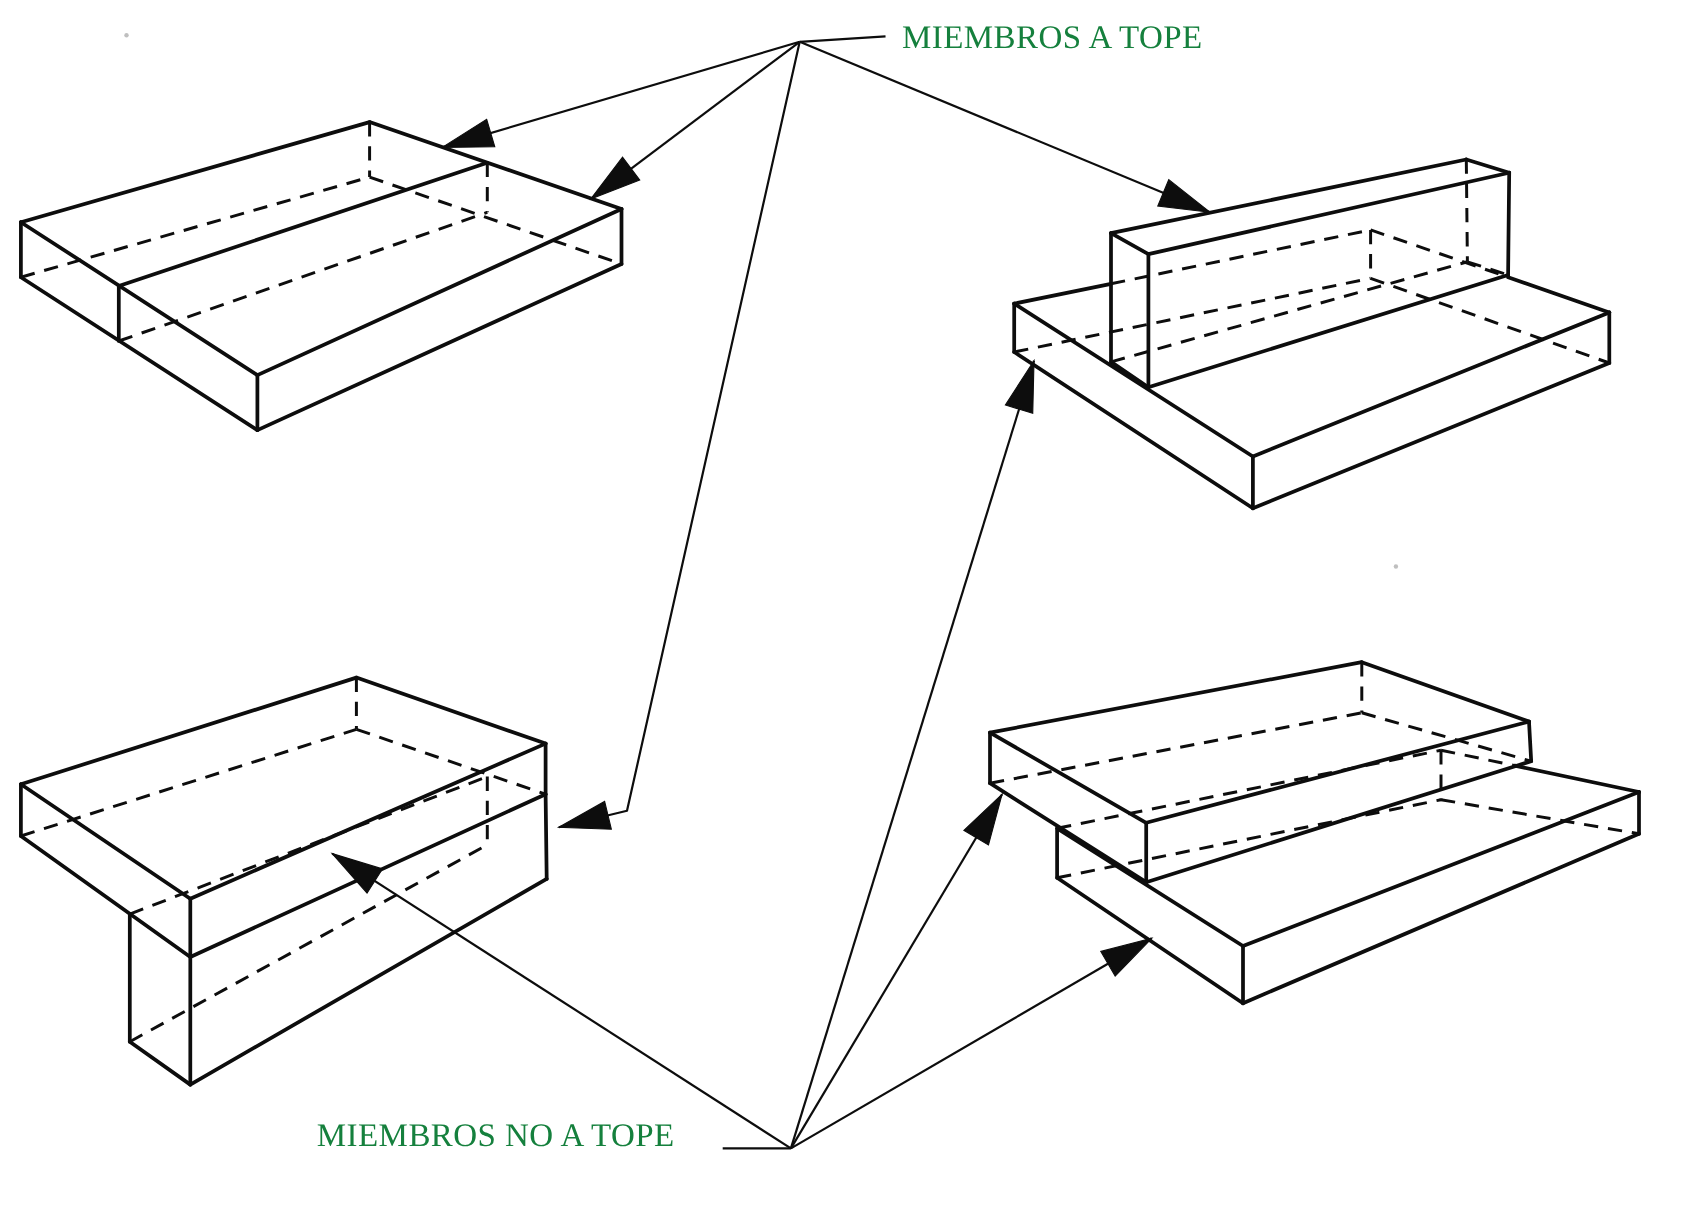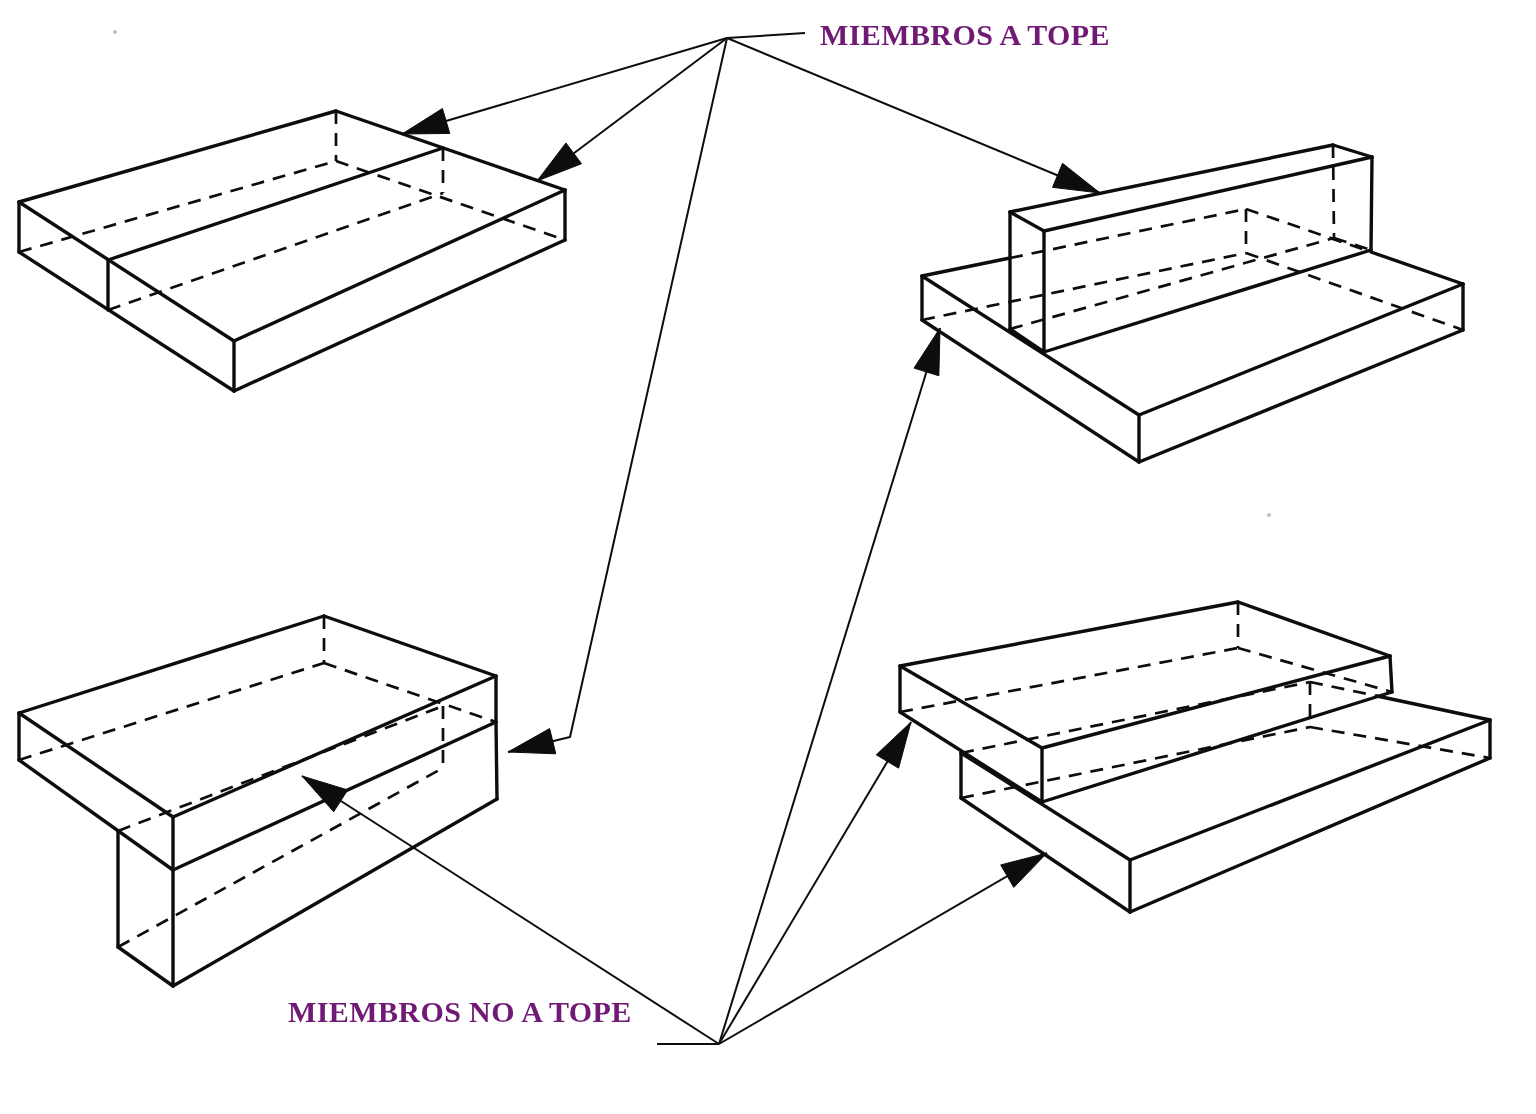--- a/index.html
+++ b/index.html
@@ -1,22 +1,22 @@
 <!DOCTYPE html>
 <html><head>
 <meta charset="utf-8">
 <style>
   html,body{margin:0;padding:0;background:#ffffff;}
   .stage{position:relative;width:1536px;height:1114px;background:#ffffff;overflow:hidden;
          font-family:"Liberation Serif","DejaVu Serif",serif;}
   #svg-host, #svg-host svg{position:absolute;left:0;top:0;}
-  .lbl{position:absolute;font-weight:700;font-size:30px;color:#701a75;
+  .lbl{position:absolute;font-weight:400;font-size:30px;color:#15803d;
        letter-spacing:0.4px;white-space:nowrap;}
   #lbl-top{left:820px;top:18px;}
-  #lbl-bottom{left:288px;top:995px;}
+  #lbl-bottom{left:288px;top:1016px;}
   line.solid{stroke:#0d0d0d;stroke-width:3.4;stroke-linecap:round;}
   line.dashed{stroke:#0d0d0d;stroke-width:2.7;stroke-dasharray:13 9;stroke-linecap:butt;}
   .leader{stroke:#0d0d0d;stroke-width:2;fill:none;stroke-linejoin:round;}
   .head{fill:#0d0d0d;stroke:#0d0d0d;stroke-width:1;}
   .speck{fill:#8a8a8a;opacity:0.55;}
 </style>
 </head>
 <body>
 
 <div class="stage">

